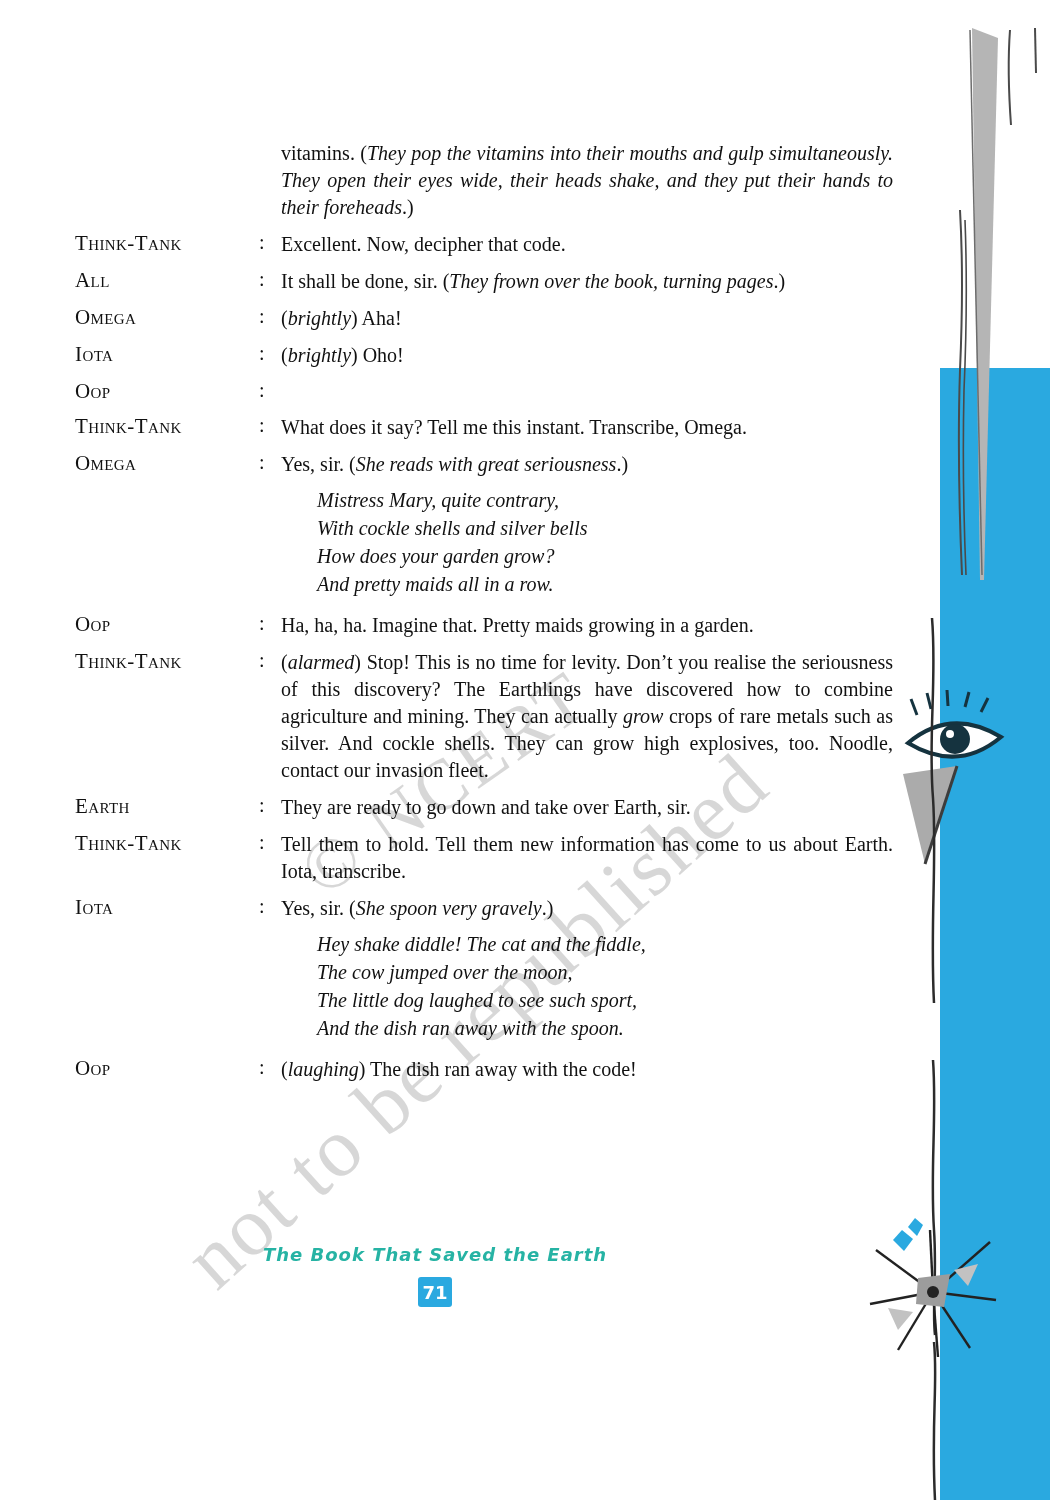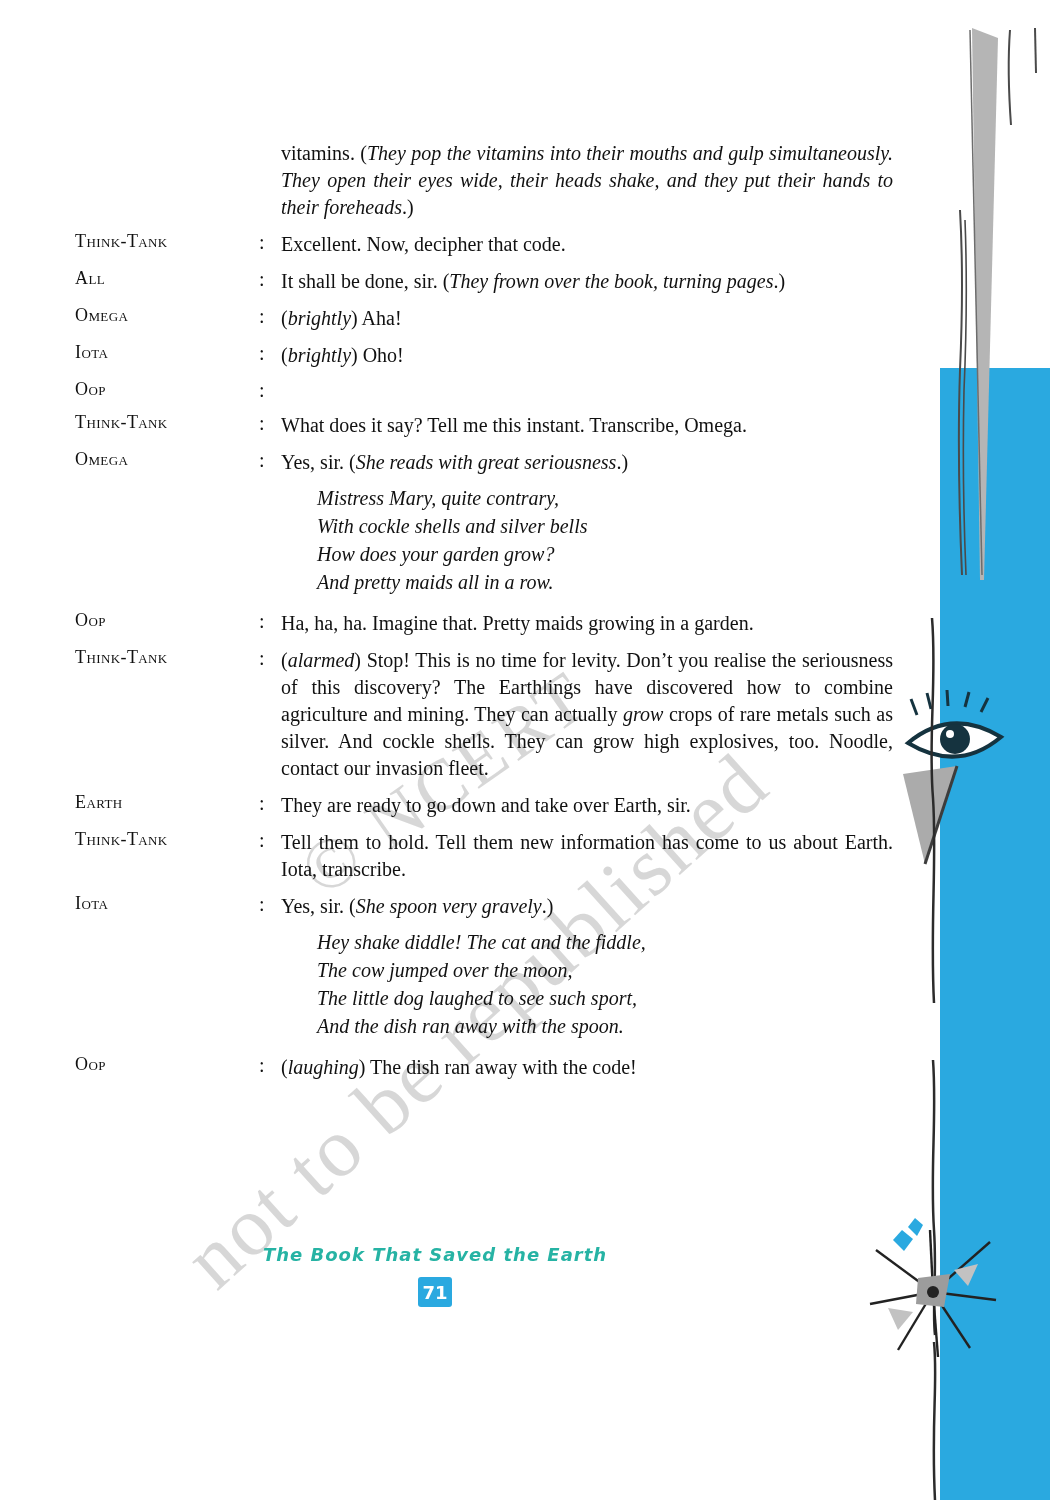--- a/index.html
+++ b/index.html
@@ -13,21 +13,21 @@
     background:var(--band-blue,#2aa9e0);z-index:0;
   }
   
   .wm{position:absolute;color:#8f8f8f;opacity:0.35;z-index:1;white-space:nowrap;
       font-family:"Liberation Serif", serif;pointer-events:none;}
   .wm1{left:285px;top:845px;font-size:72px;transform:rotate(-35deg);transform-origin:left top;letter-spacing:4px;}
   .wm2{left:165px;top:1235px;font-size:84px;transform:rotate(-42deg);transform-origin:left top;letter-spacing:2px;}
   
   .content{position:absolute;left:75px;top:140px;width:818px;z-index:2;color:#111;}
   .row{display:flex;margin-bottom:10px;}
-  .speaker{width:184px;font-variant:small-caps;font-size:18px;letter-spacing:0.4px;flex:none;}
+  .speaker{width:184px;font-variant:small-caps;font-size:21px;letter-spacing:0.4px;flex:none;}
   .colon{width:22px;flex:none;font-size:20px;}
   .text{flex:1;text-align:justify;font-size:20px;line-height:27px;}
   .it{font-style:italic;}
   .verse{margin:8px 0 4px 36px;text-align:left;font-style:italic;}
   .verse div{line-height:28px;}
   
   .footer{position:absolute;left:0;top:1244px;width:870px;display:flex;
           justify-content:flex-end;align-items:center;gap:12px;z-index:3;flex-direction:column;}
   .footer-title{
     font-family:"DejaVu Sans", sans-serif;font-weight:bold;font-style:italic;

